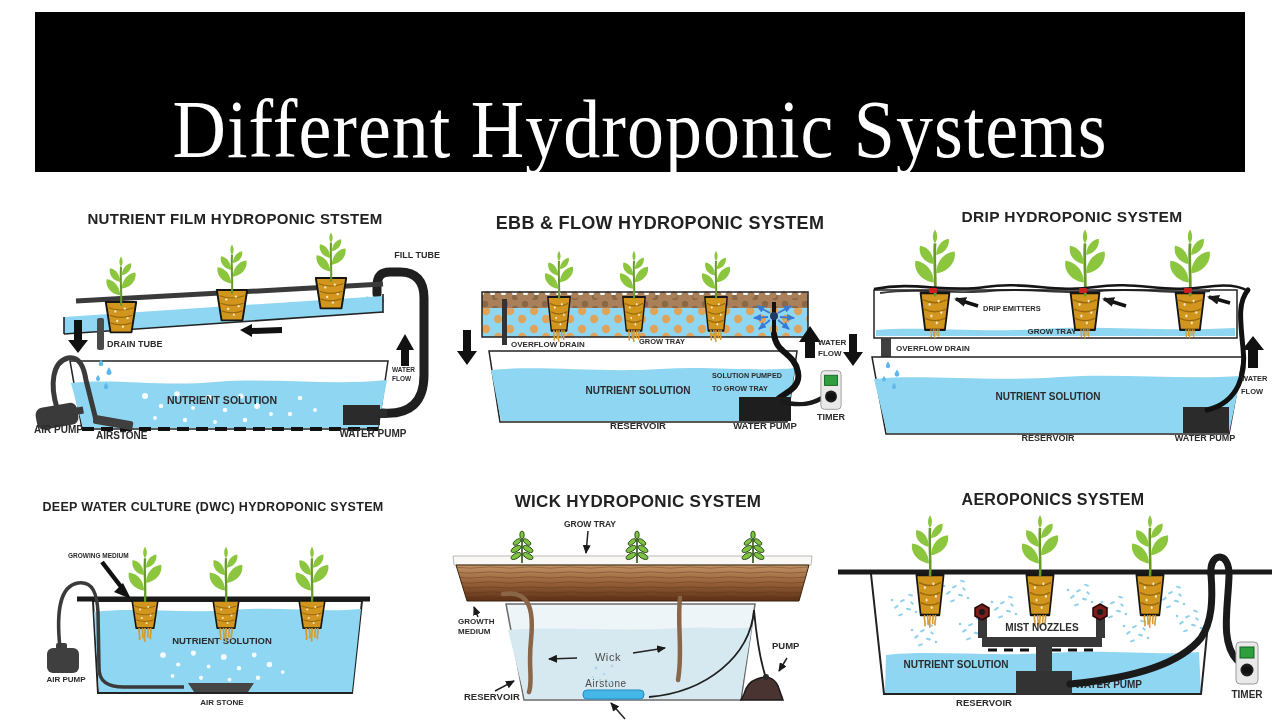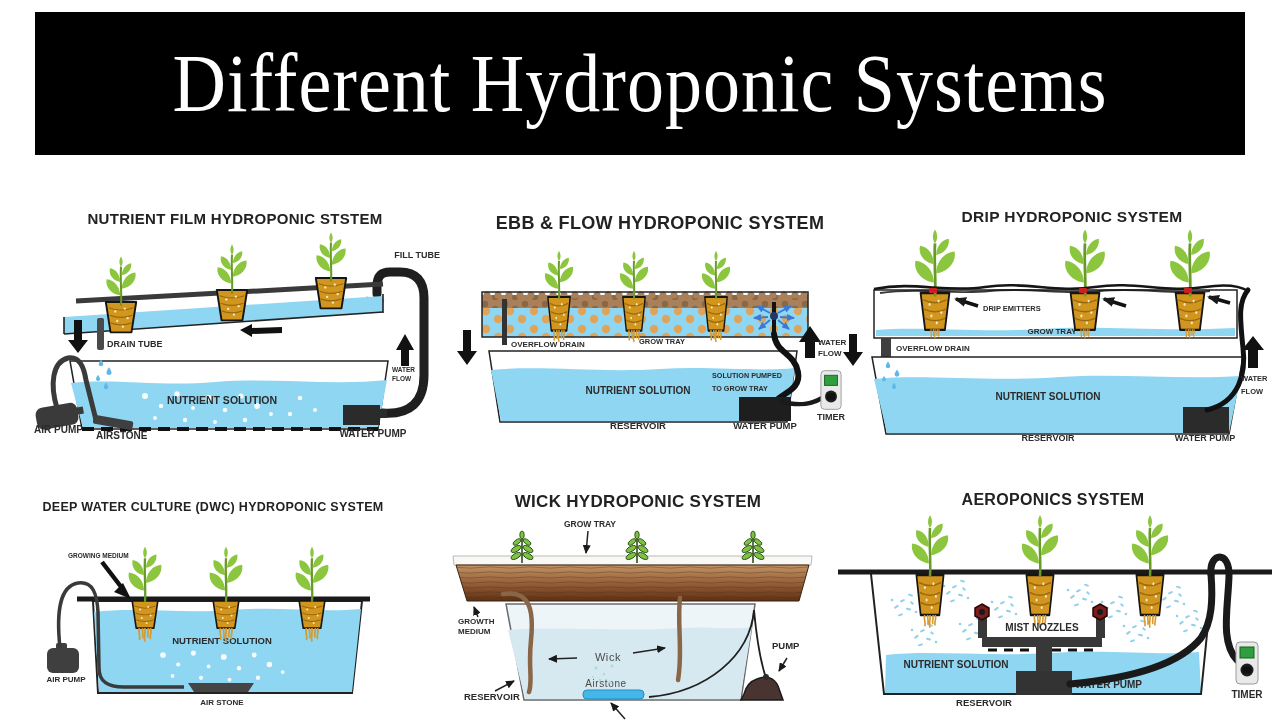--- a/index.html
+++ b/index.html
@@ -1,18 +1,18 @@
 <!DOCTYPE html>
 <html><head>
 <meta charset="utf-8">
 <style>
   html,body{margin:0;padding:0;background:#fff;width:1280px;height:720px;overflow:hidden;}
   .page{position:relative;width:1280px;height:720px;background:#fff;}
-  .banner{position:absolute;left:35px;top:12px;width:1210px;height:143px;background:#000;
-          display:flex;align-items:center;justify-content:center;}
+  .banner{position:absolute;left:35px;top:12px;width:1210px;height:160px;background:#000;
+          display:flex;align-items:flex-end;justify-content:center;}
   .banner span{font-family:"Liberation Serif",serif;color:#fff;font-size:74px;white-space:nowrap;
                transform:scale(1.0,1.12);letter-spacing:1px;}
   svg.diagram{position:absolute;left:0;top:0;}
   .ptitle{font-family:"Liberation Sans",sans-serif;font-weight:bold;fill:#222;letter-spacing:.3px;}
   .lbl{font-family:"Liberation Sans",sans-serif;font-weight:bold;fill:#2b2b2b;}
   .lbl2{font-family:"Liberation Sans",sans-serif;font-weight:normal;fill:#4a4a4a;letter-spacing:.6px;}
 </style>
 </head>
 <body>
 

